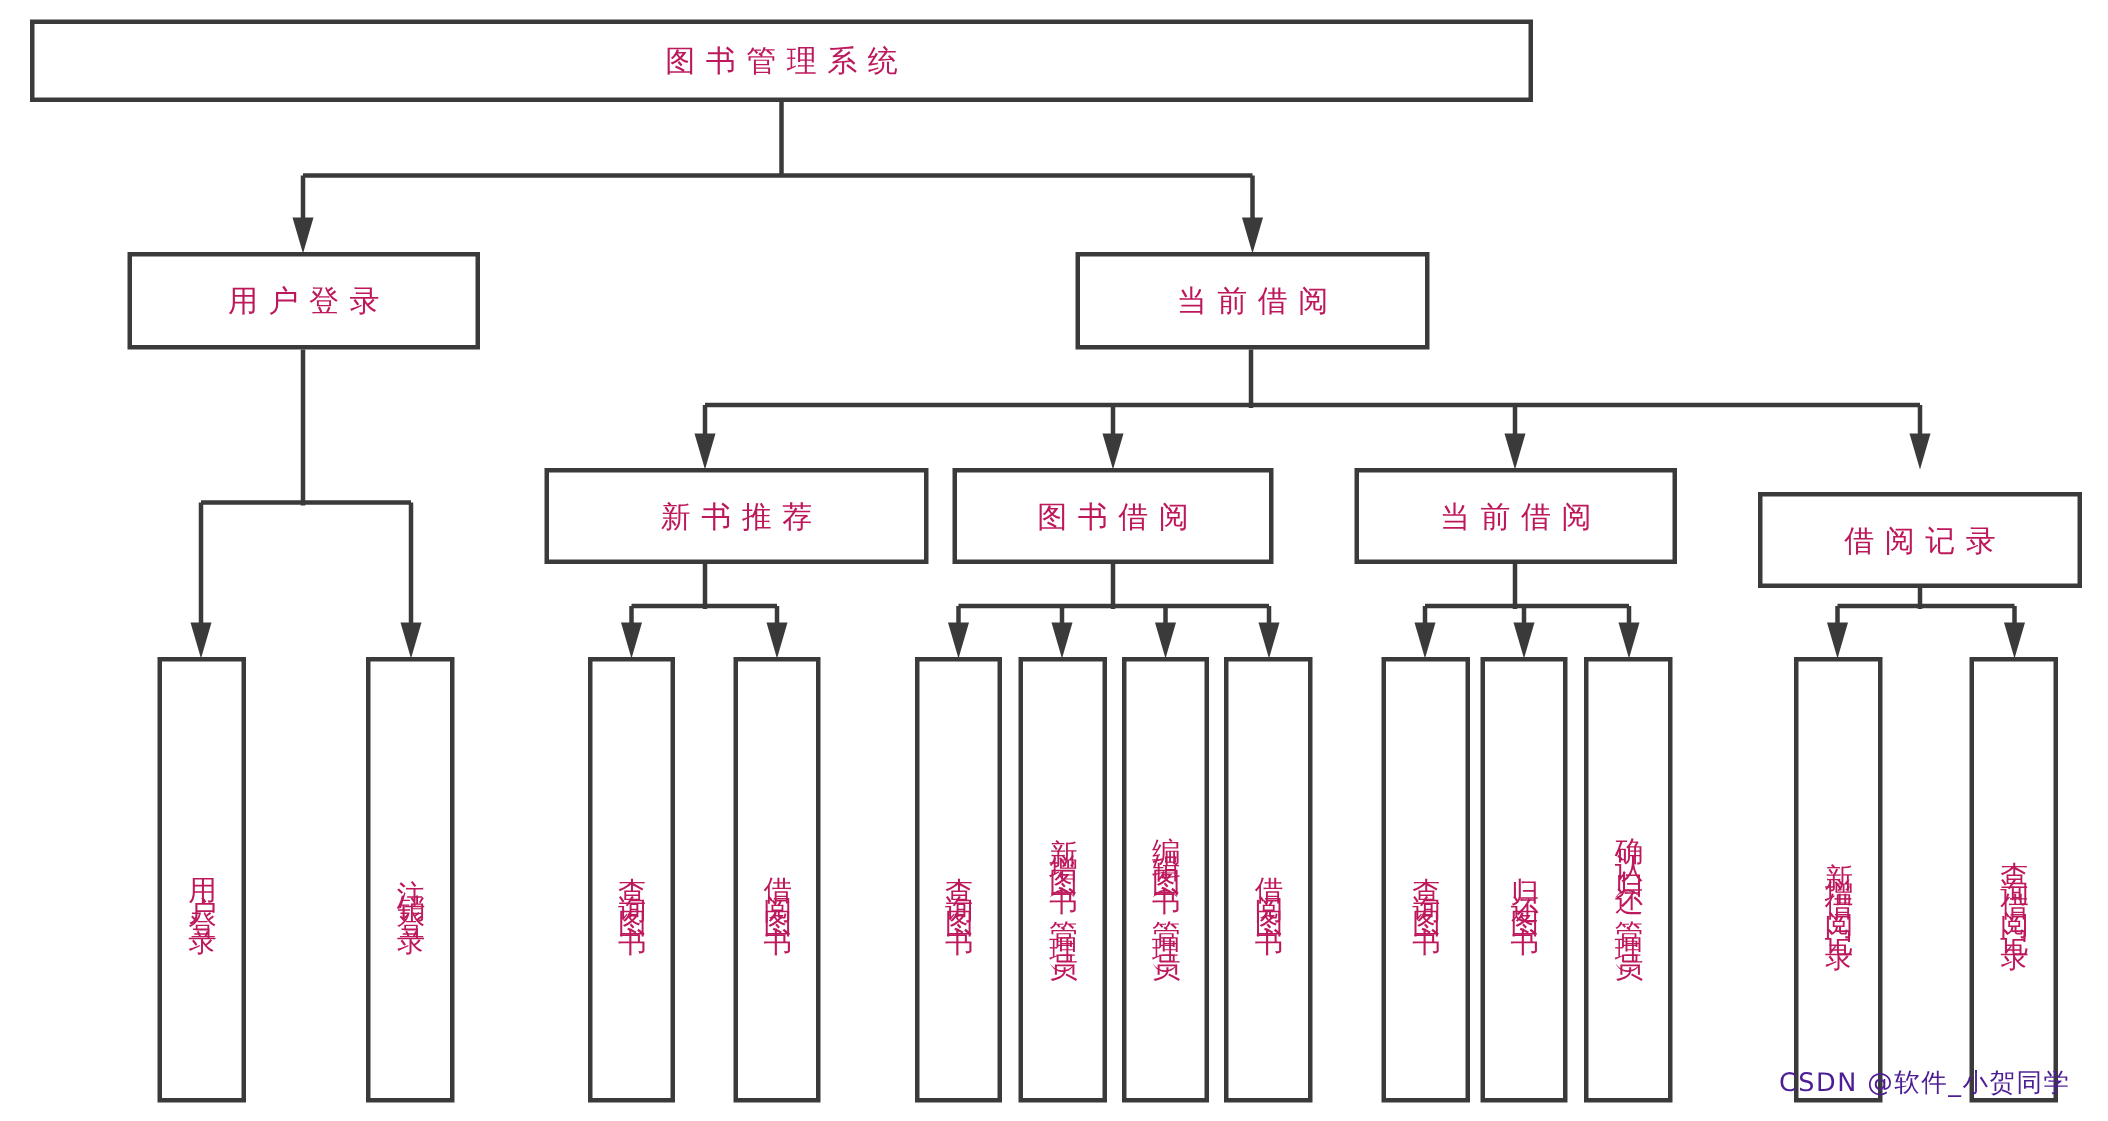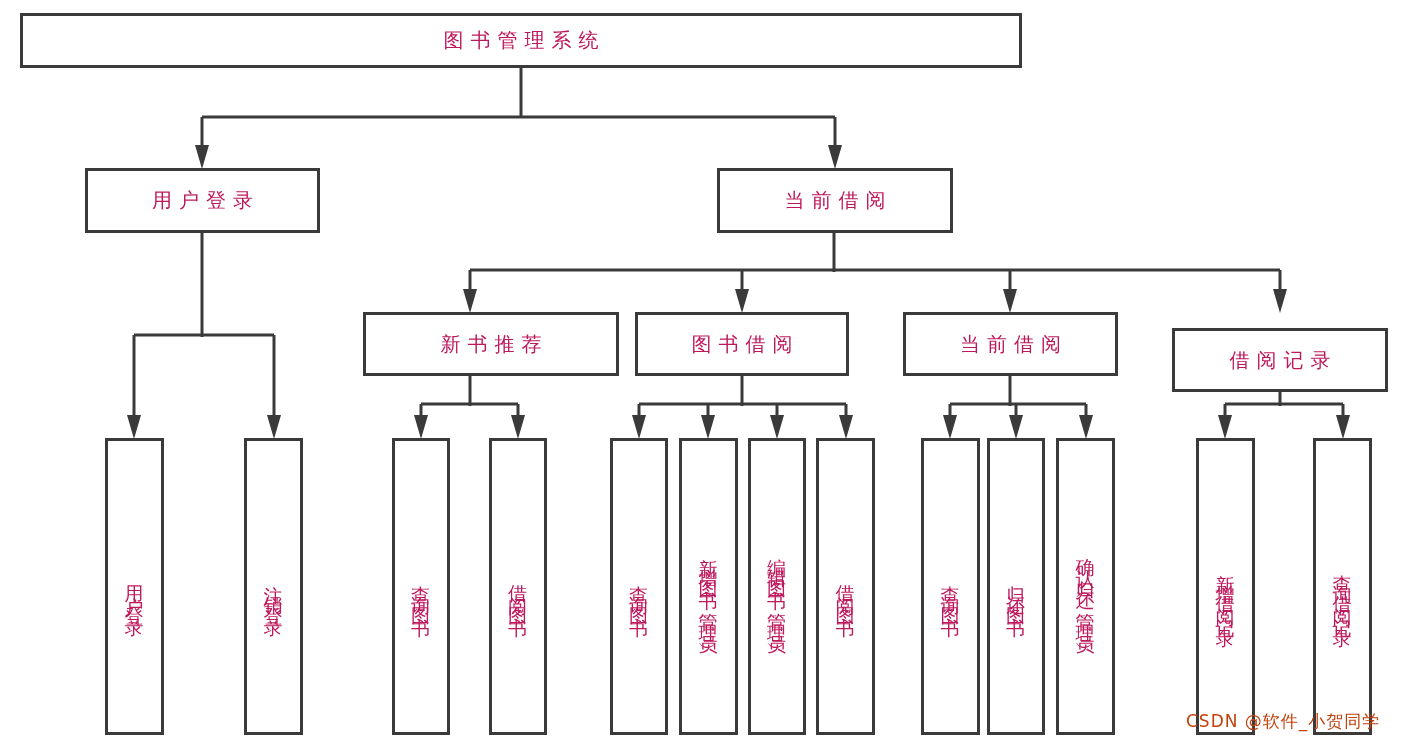--- a/index.html
+++ b/index.html
@@ -30,21 +30,21 @@
     text-orientation: mixed;
     letter-spacing: 11px;
     margin-bottom: -11px;
     line-height: 1;
     white-space: nowrap;
   }
   .watermark {
     position: absolute;
     left: 1186px; top: 710px;
     font-size: 17px;
-    color: #c2410c;
+    color: #4c1d95;
     letter-spacing: 1px;
     z-index: 3;
     white-space: nowrap;
   }
 </style>
 </head>
 <body>
 
 <svg class="wires" width="1405" height="747" viewBox="0 0 1405 747" aria-hidden="true">
   <g stroke="#3a3a3a" stroke-width="3" fill="none">

